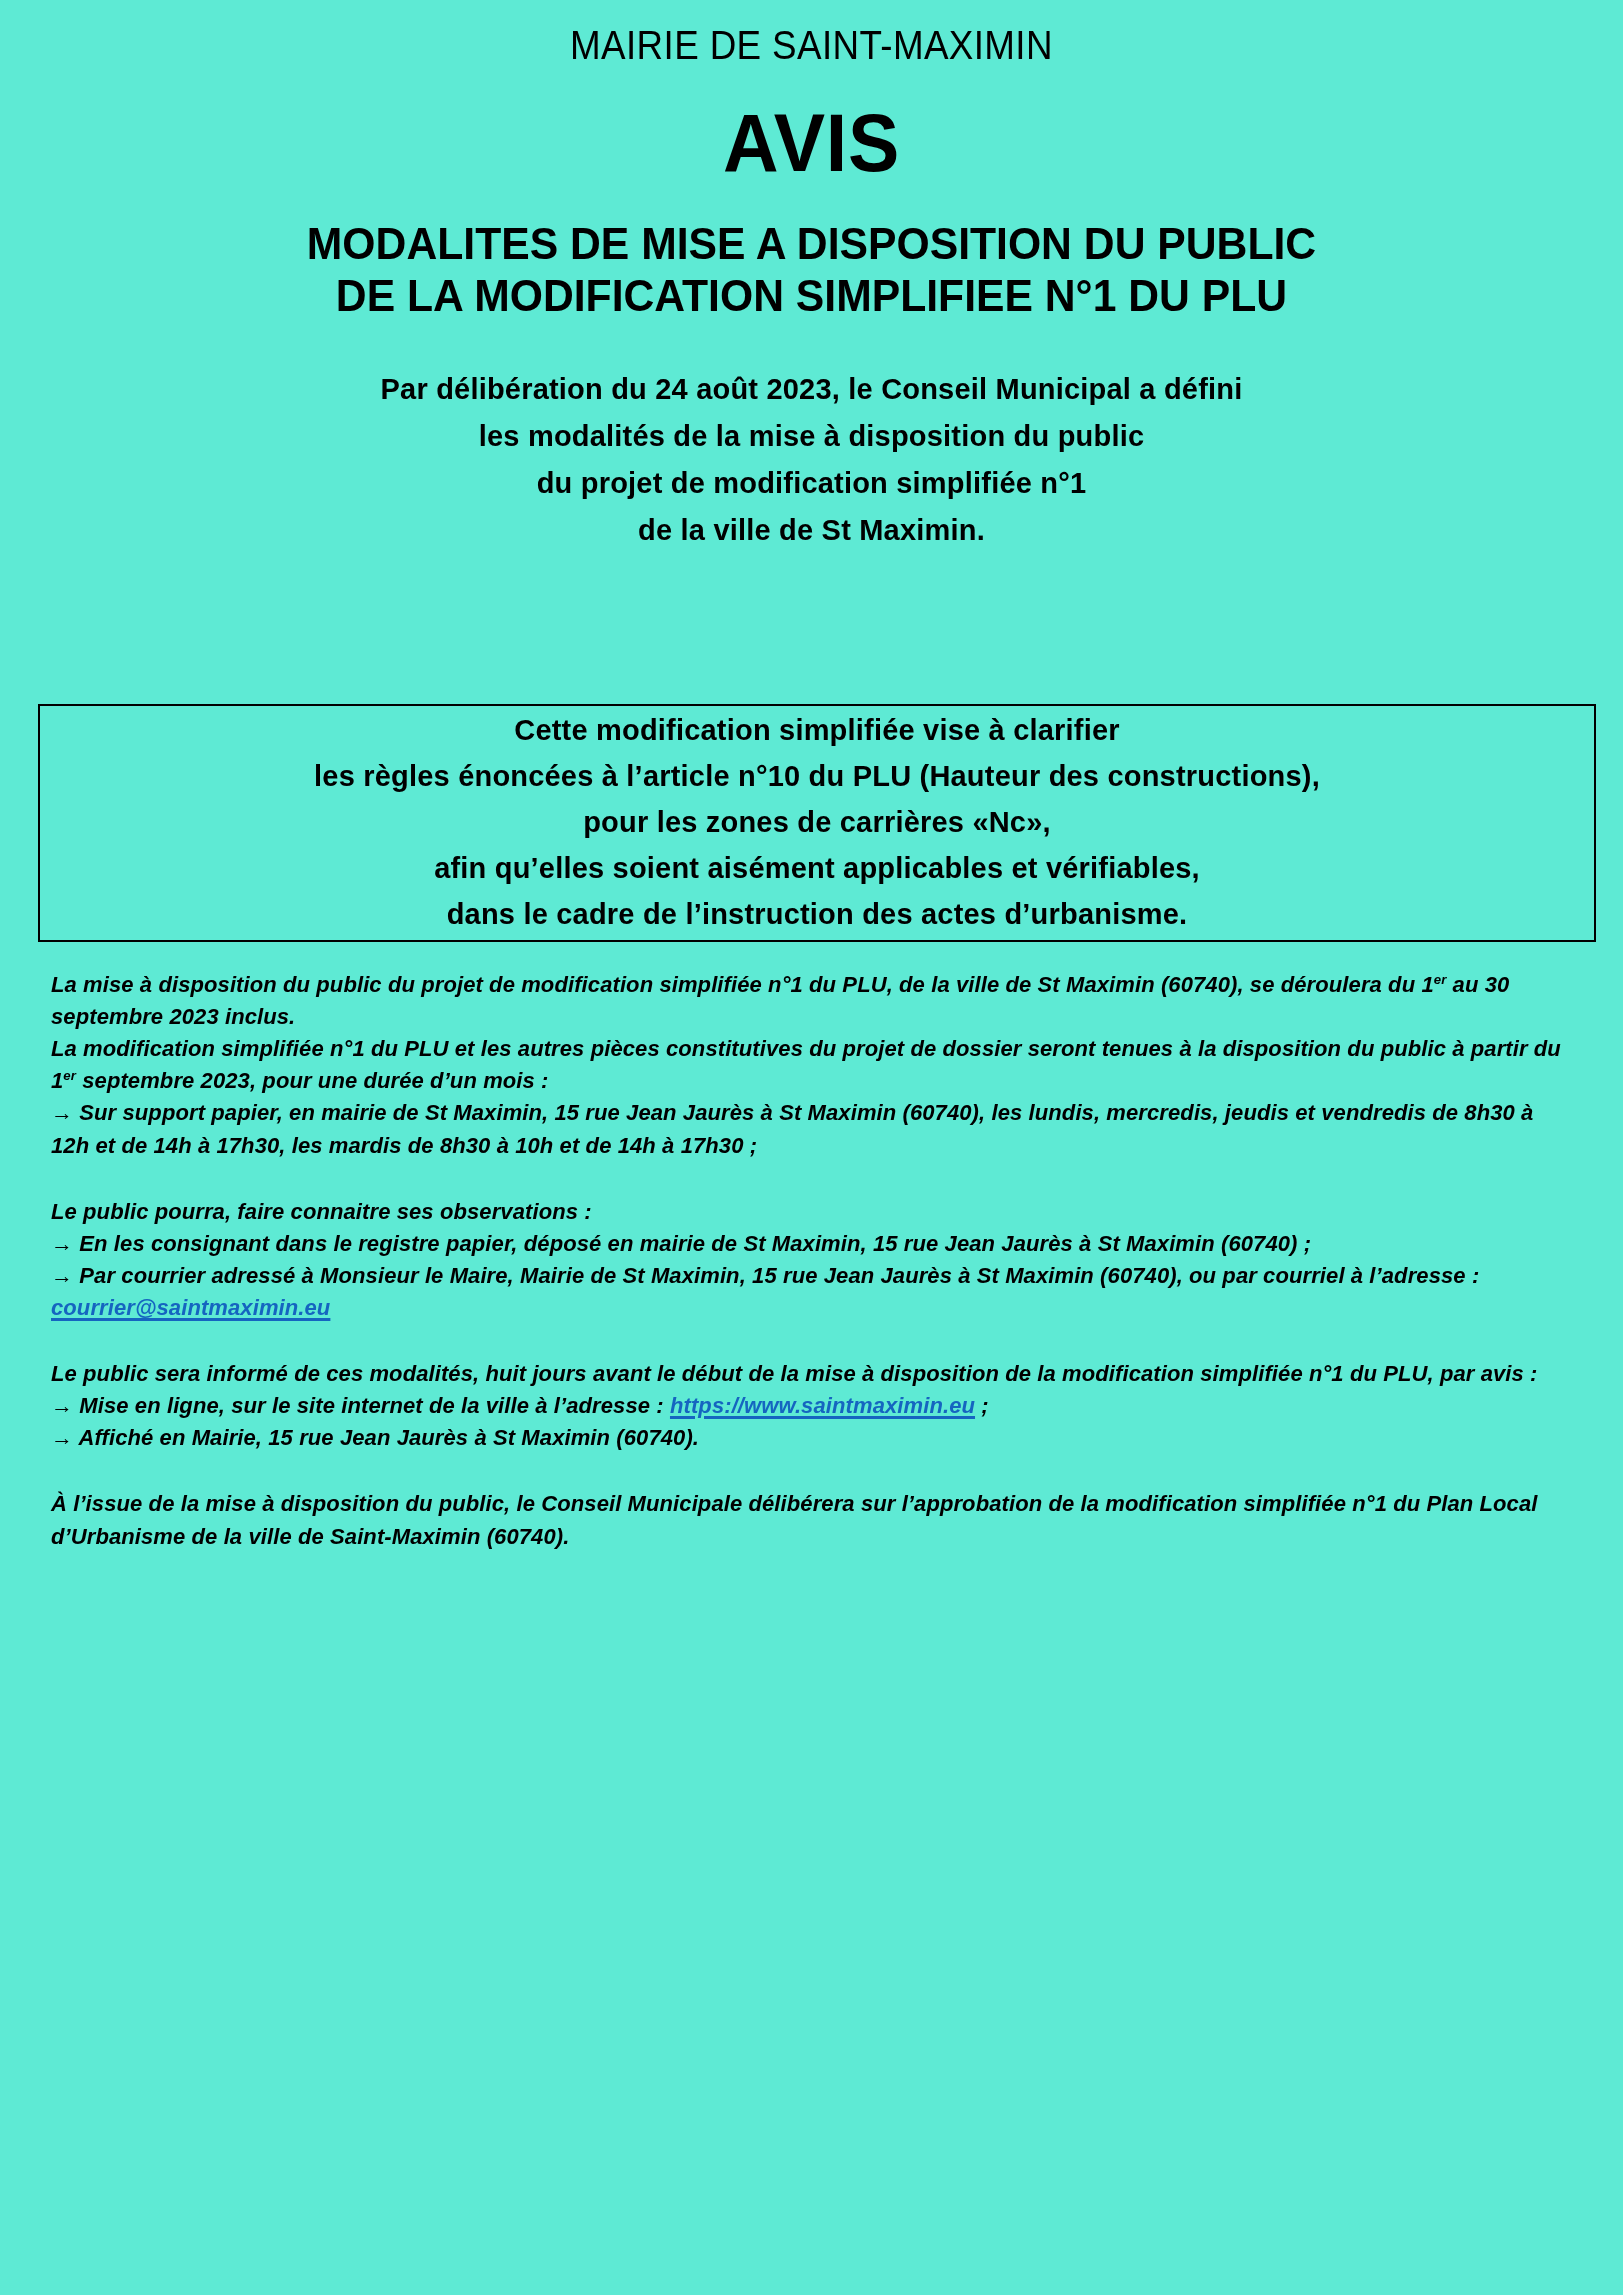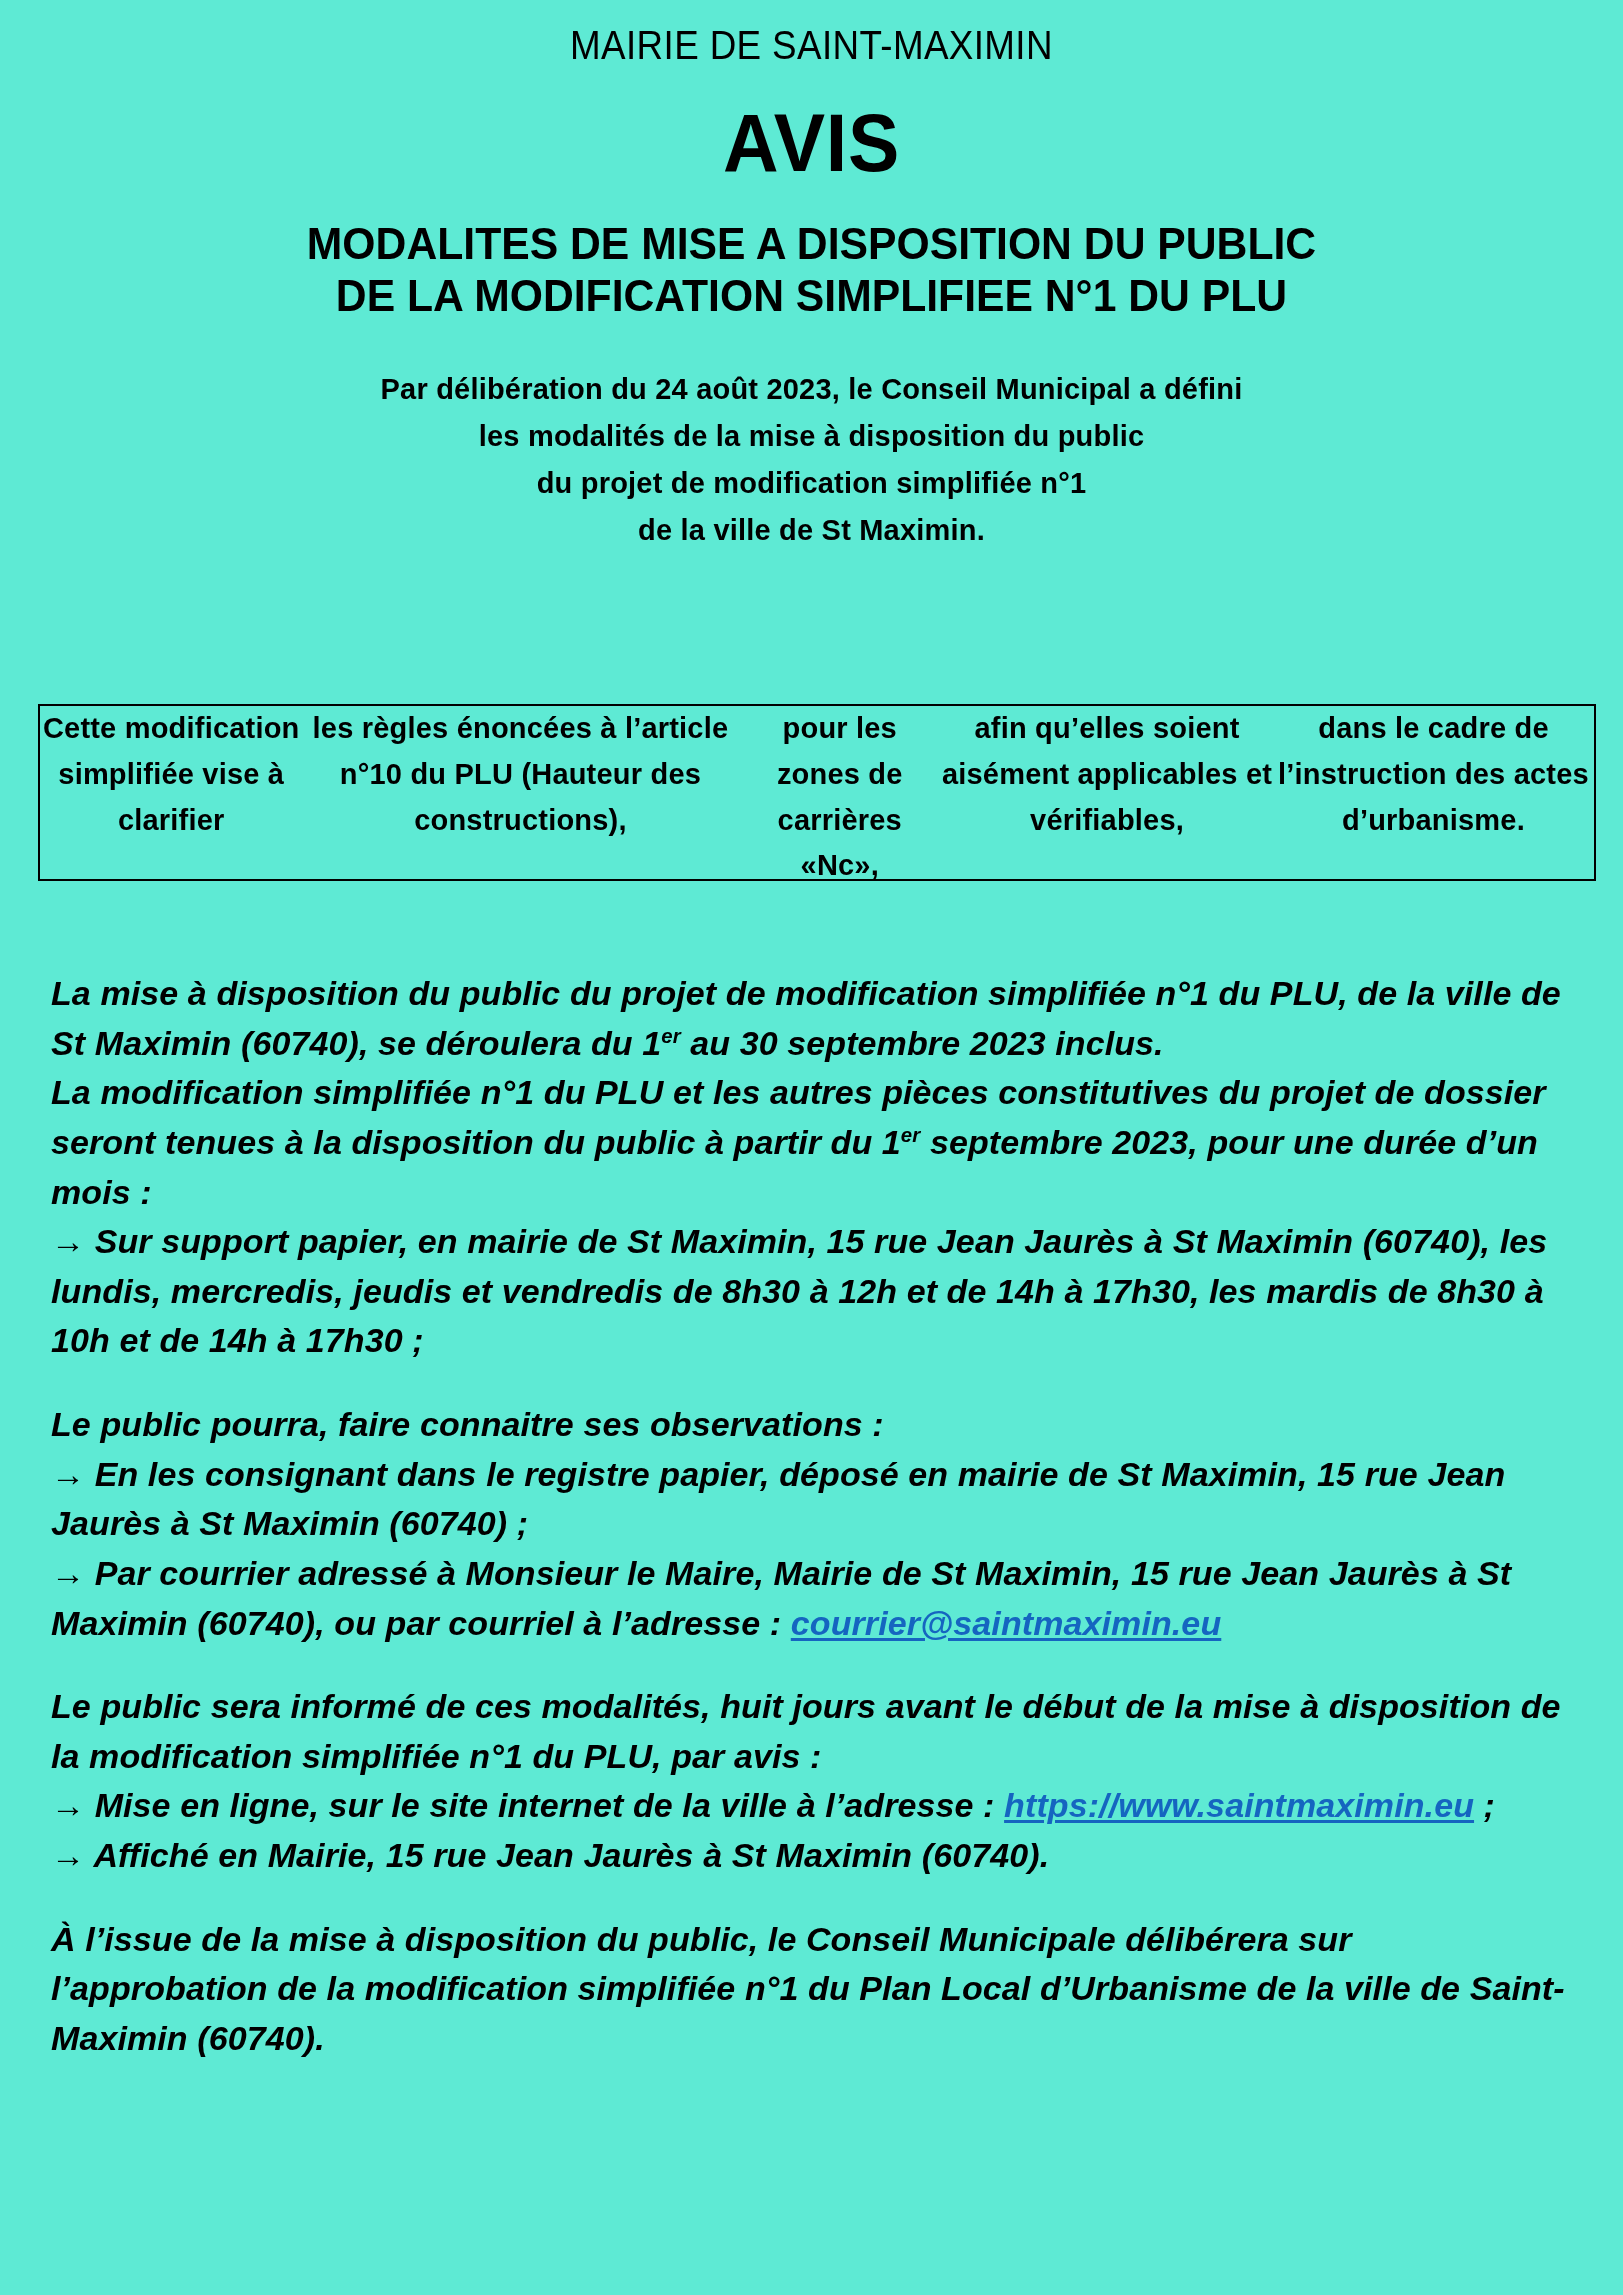--- a/index.html
+++ b/index.html
@@ -70,25 +70,25 @@
     letter-spacing: 0.2px;
   }
   .intro .ln { display: block; }
 
   
   .framed {
     position: absolute;
     left: 38px;
     top: 704px;
     width: 1558px;
-    height: 177px;
+    height: 238px;
     border: 2.5px solid #000000;
     box-sizing: border-box;
     display: flex;
-    flex-direction: row;
+    flex-direction: column;
     justify-content: center;
     text-align: center;
   }
   .framed .ln {
     display: block;
     font-family: "Liberation Sans", sans-serif;
     font-weight: bold;
     font-size: 29px;
     line-height: 1.58;
     color: #000000;
@@ -100,21 +100,21 @@
     position: absolute;
     left: 51px;
     top: 969px;
     width: 1526px;
   }
   .body-zone p {
     margin: 0;
     font-family: "Liberation Sans", sans-serif;
     font-weight: bold;
     font-style: italic;
-    font-size: 34px;
+    font-size: 22px;
     line-height: 1.46;
     color: #000000;
     letter-spacing: 0.1px;
   }
   .body-zone .spacer {
     height: 34px;
   }
   a.link {
     color: #1565C0;
     text-decoration: underline;

